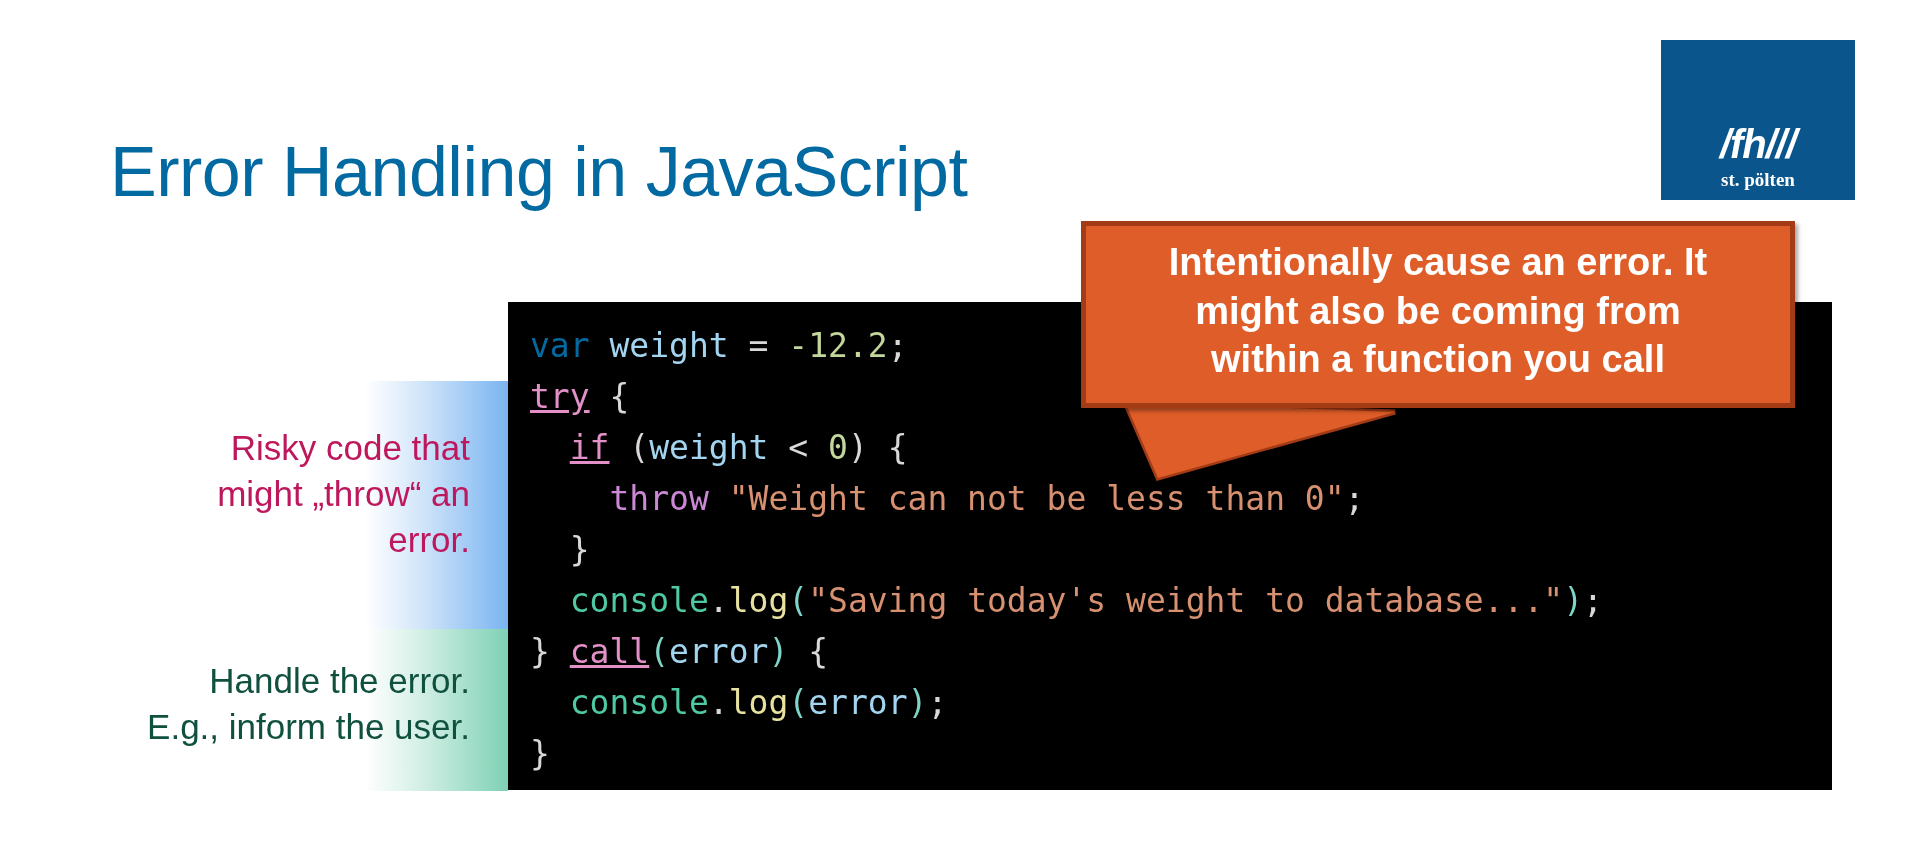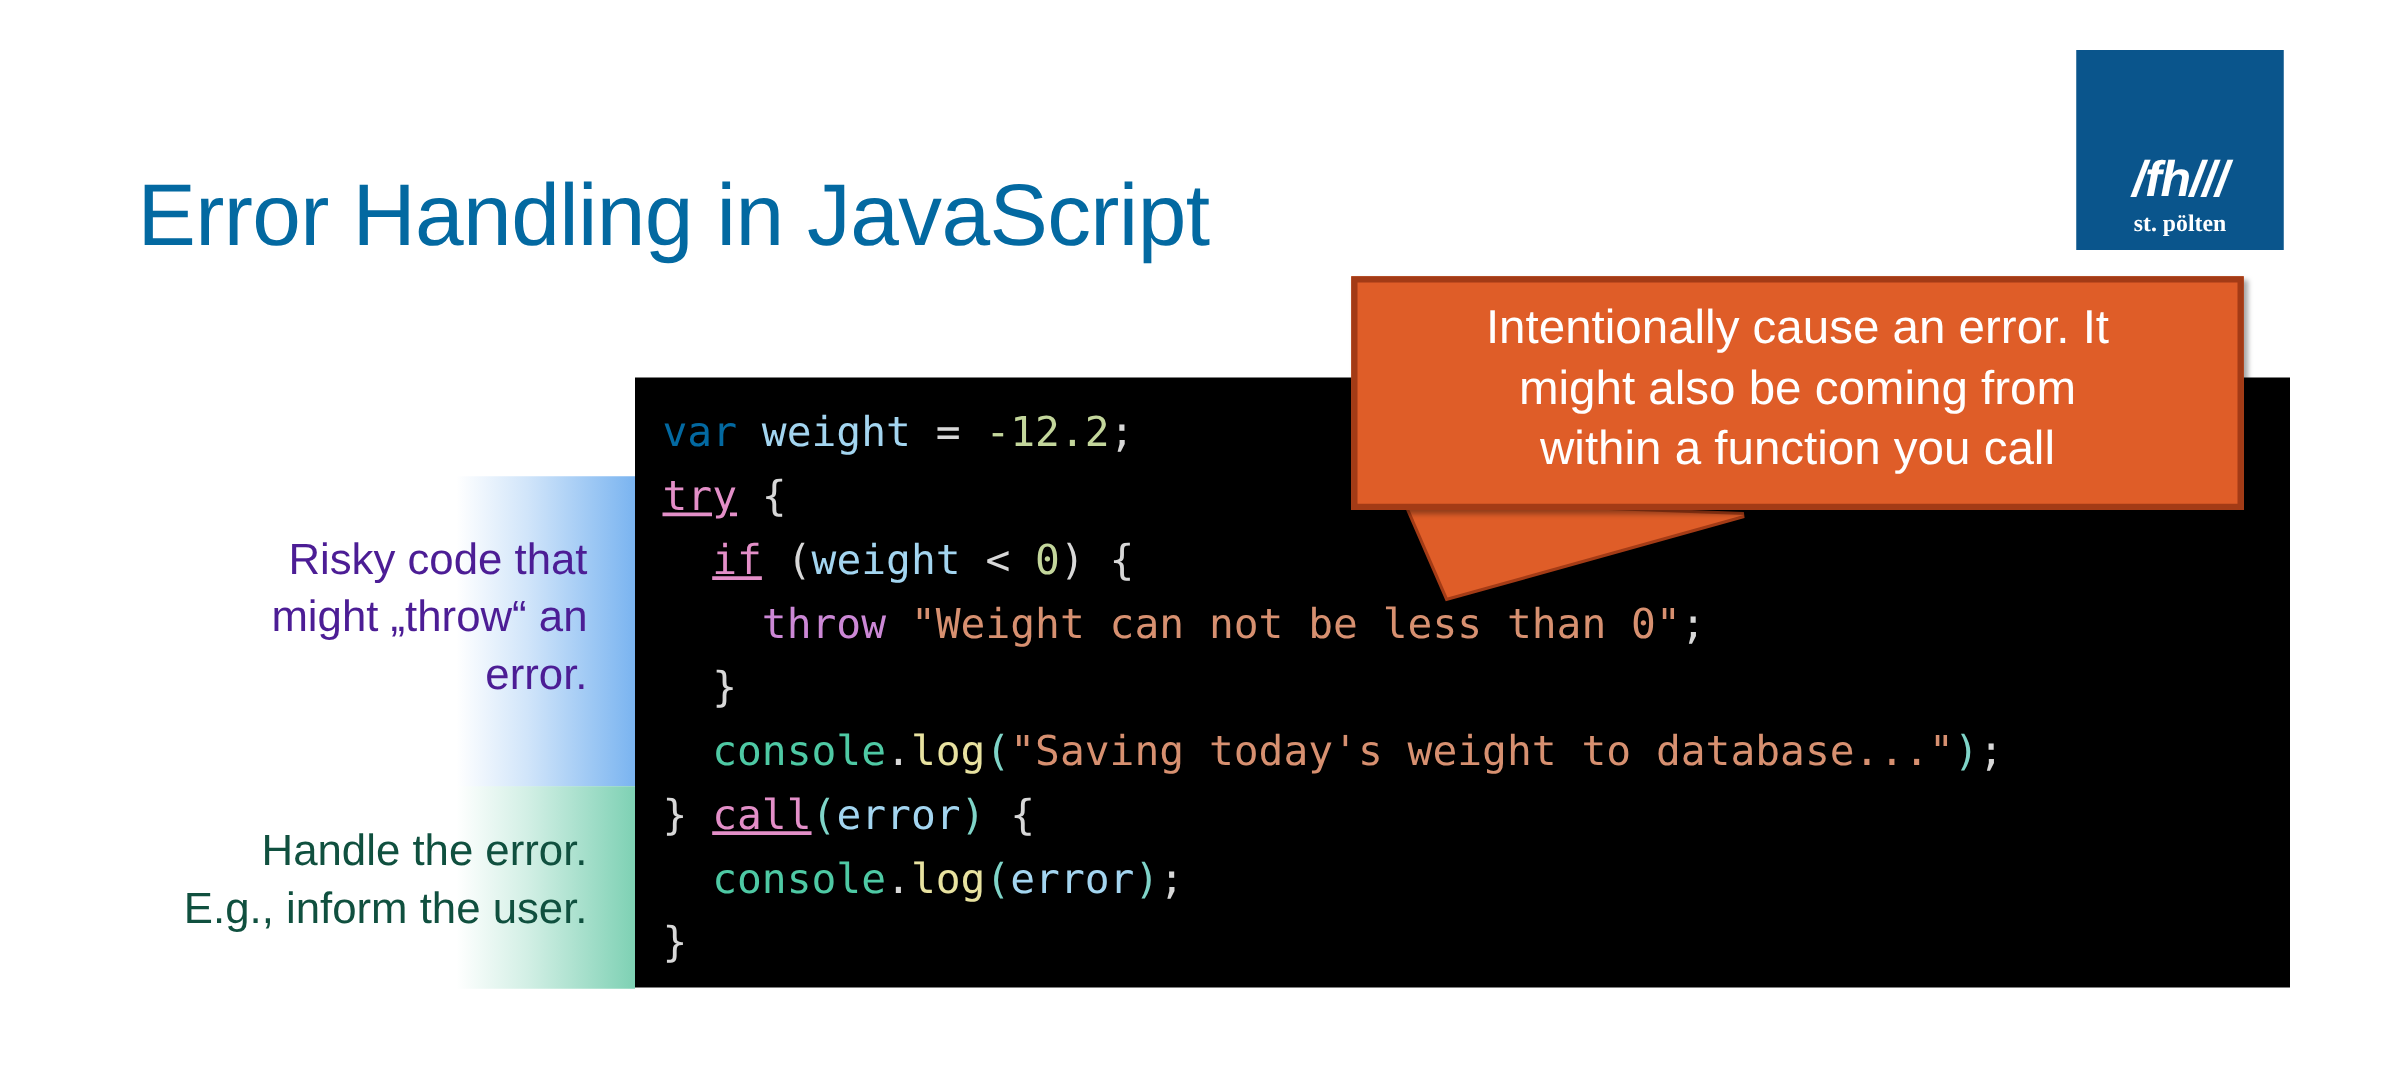--- a/index.html
+++ b/index.html
@@ -26,21 +26,21 @@
     color: #0369a1;
     letter-spacing: -0.5px;
     white-space: nowrap;
   }
 
   
   #logo {
     position: absolute;
     left: 1661px;
     top: 40px;
-    width: 166px;
+    width: 194px;
     height: 160px;
     background: #0A558C;
   }
   #logo-wordmark {
     position: absolute;
     left: 0;
     right: 0;
     top: 84px;
     text-align: center;
     color: #ffffff;
@@ -88,21 +88,21 @@
     font-family: "Liberation Sans", sans-serif;
     font-weight: 300;
     font-size: 35px;
     line-height: 1.32;
     white-space: pre-line;
   }
   #note-try {
     left: 80px;
     top: 425px;
     width: 390px;
-    color: #4c1d95;
+    color: #be185d;
   }
   #note-catch {
     left: 80px;
     top: 658px;
     width: 390px;
     color: #10503F;
   }
 
   
   #code-block {
@@ -148,21 +148,21 @@
     box-shadow: 3px 3px 4px rgba(0,0,0,0.35);
   }
   #callout-text {
     position: absolute;
     left: 28px;
     right: 28px;
     top: 12px;
     text-align: center;
     color: #ffffff;
     font-family: "Liberation Sans", sans-serif;
-    font-weight: 400;
+    font-weight: 700;
     font-size: 38px;
     line-height: 1.28;
     white-space: pre-line;
   }
   #callout-tail {
     position: absolute;
     left: 1120px;
     top: 400px;
     width: 300px;
     height: 90px;

